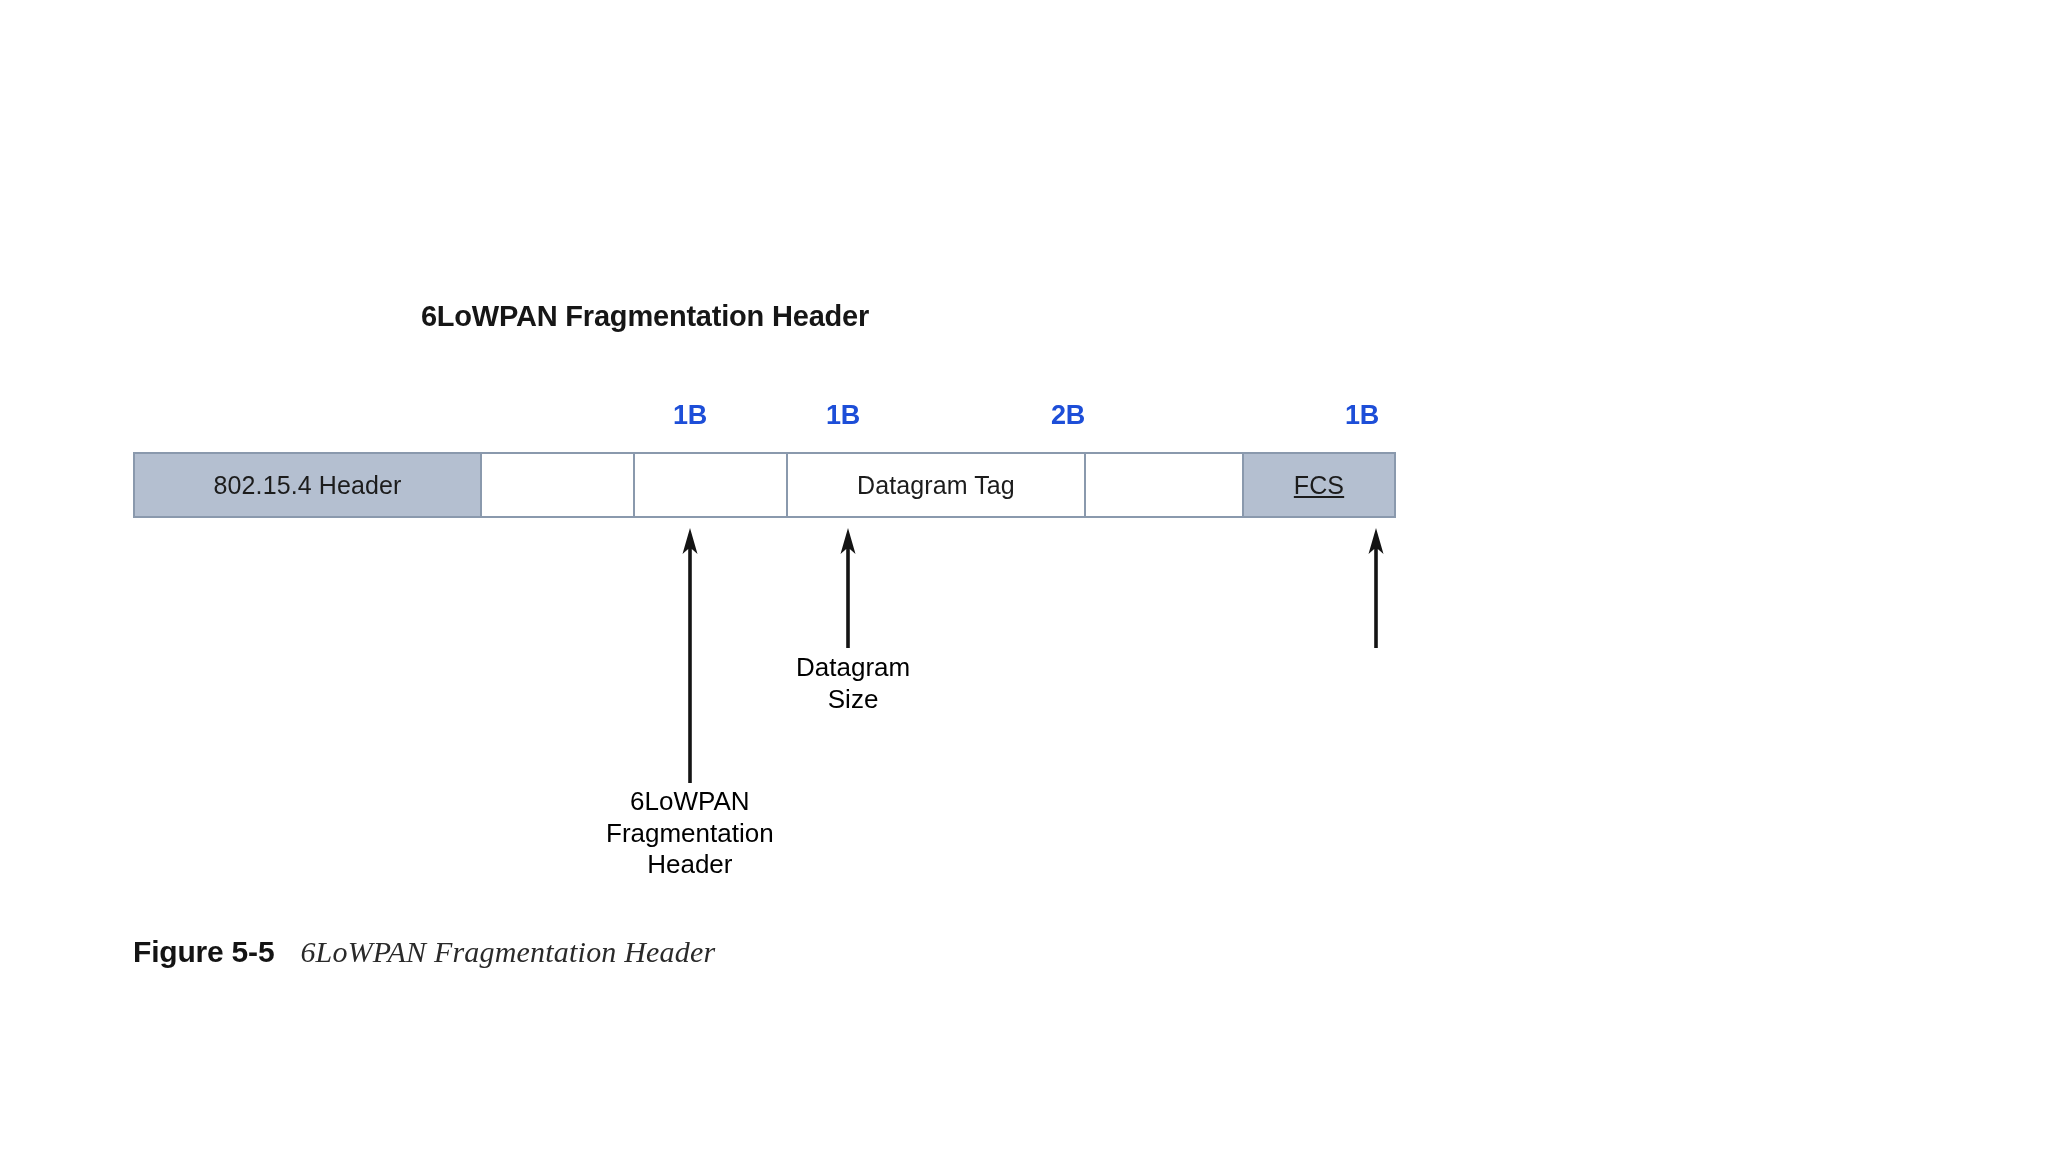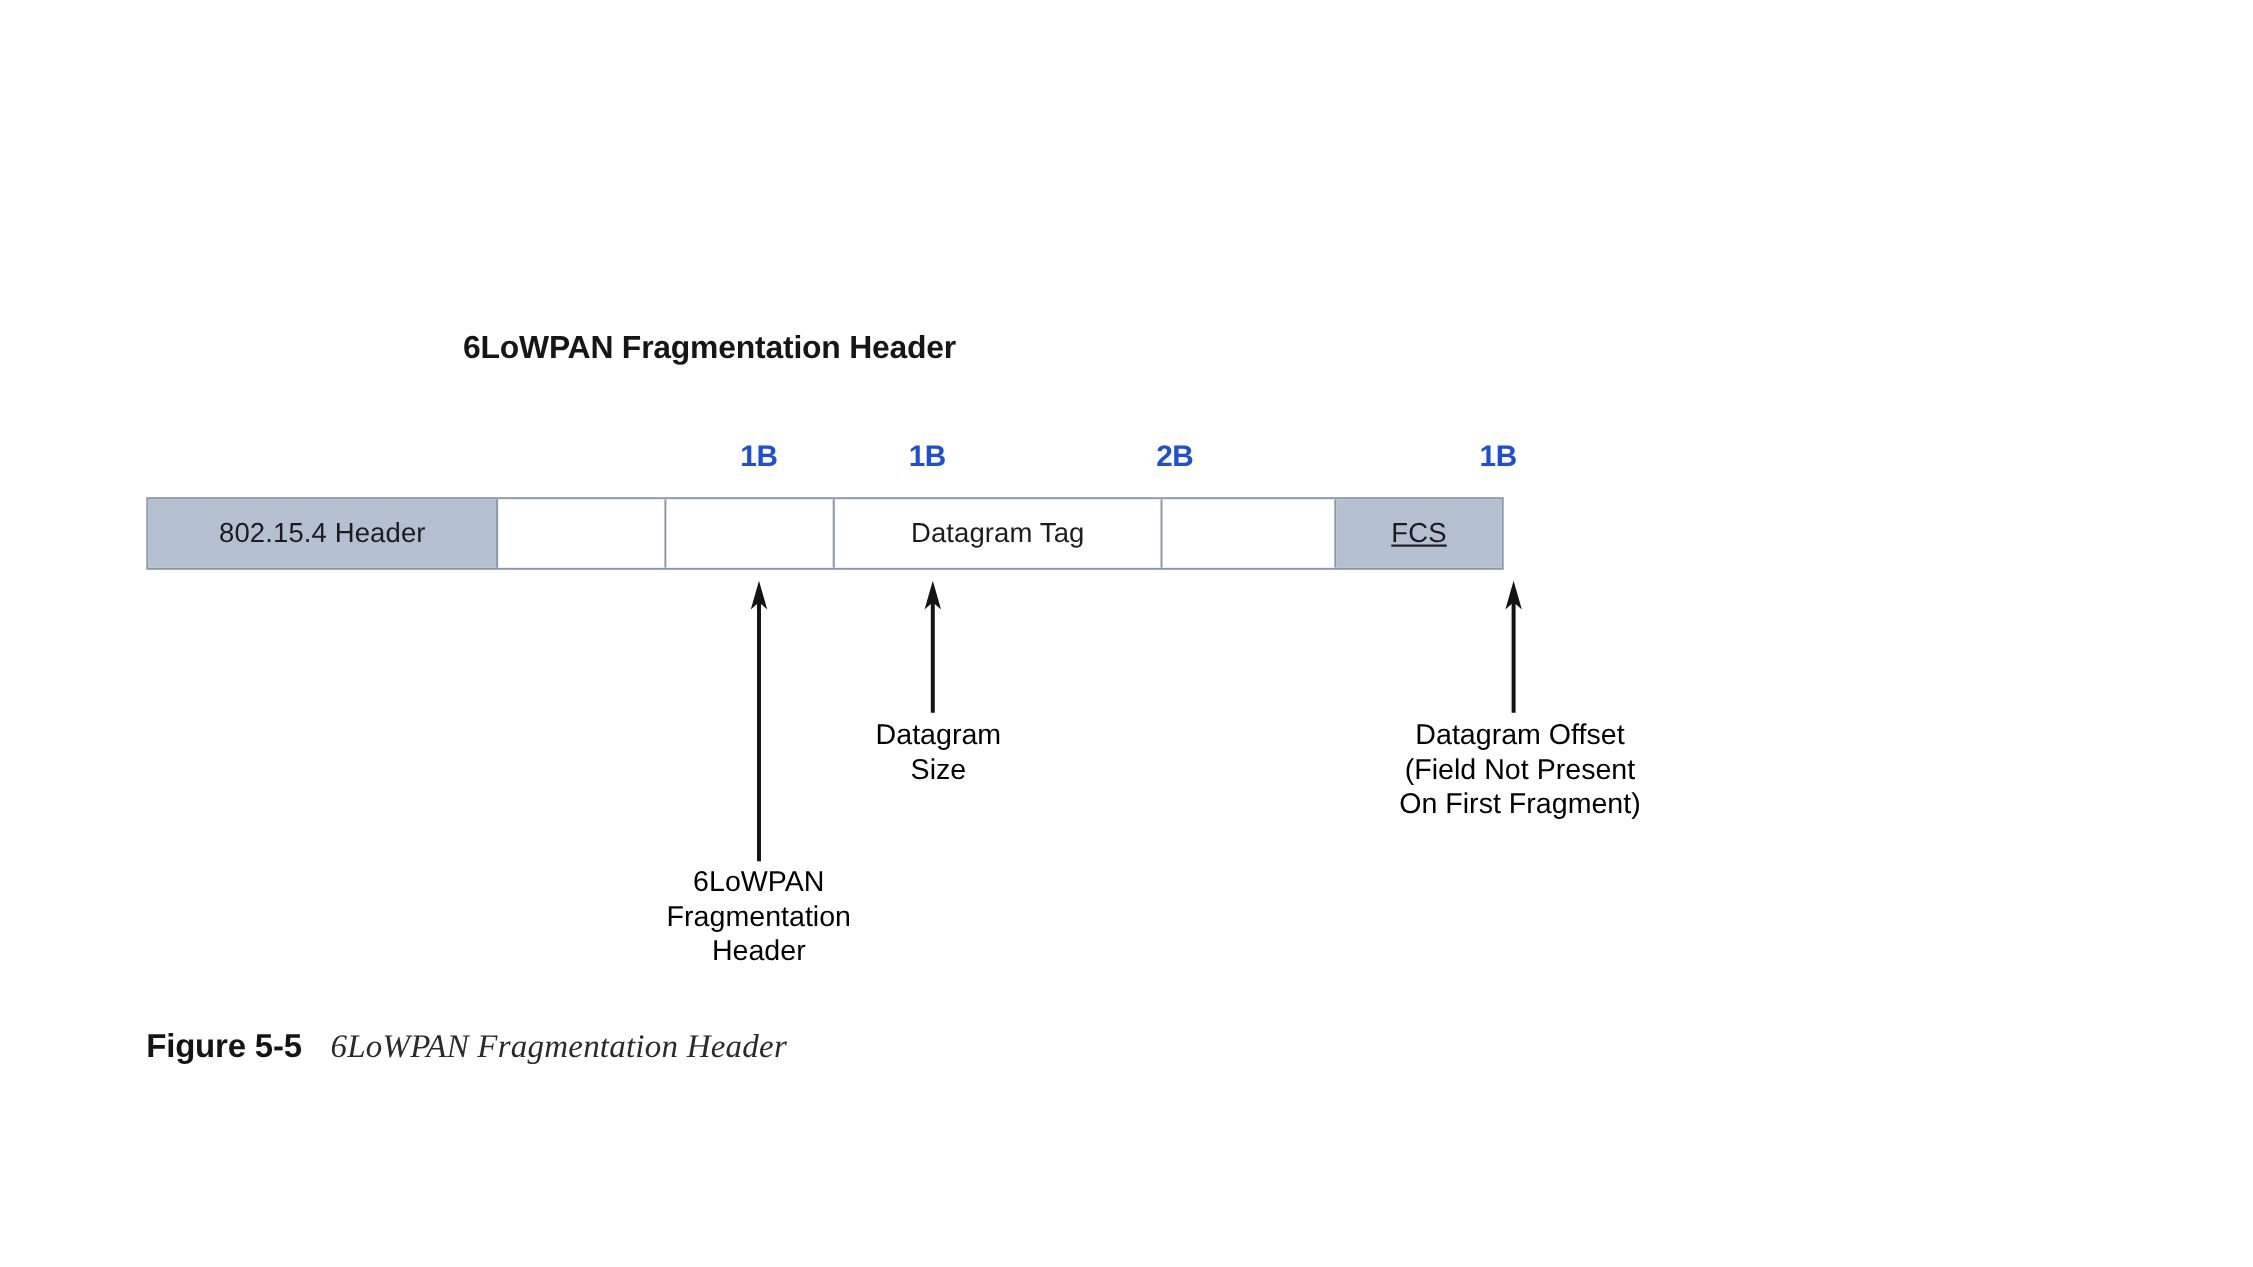--- a/index.html
+++ b/index.html
@@ -123,21 +123,21 @@
 <div id="figure-root">
 
   <div class="diagram-title">6LoWPAN Fragmentation Header</div>
 
   <div class="size-label" id="size-label-0" style="left: 635px;">1B</div>
   <div class="size-label" id="size-label-1" style="left: 788px;">1B</div>
   <div class="size-label" id="size-label-2" style="left: 1013px;">2B</div>
   <div class="size-label" id="size-label-3" style="left: 1307px;">1B</div>
 
   <div class="packet-bar">
-    <div class="field-cell shaded" id="field-0" style="width: 318px; text-align: right;">802.15.4 Header</div>
+    <div class="field-cell shaded" id="field-0" style="width: 347px; text-align: right;">802.15.4 Header</div>
     <div class="field-cell" id="field-1" style="width: 153px;"></div>
     <div class="field-cell" id="field-2" style="width: 153px;"></div>
     <div class="field-cell" id="field-3" style="width: 298px;">Datagram Tag</div>
     <div class="field-cell" id="field-4" style="width: 158px;"></div>
     <div class="field-cell shaded" id="field-5" style="width: 150px; text-decoration: underline;">FCS</div>
   </div>
 
   <div class="arrow" id="arrow-0" style="left: 675px; top: 528px; width: 30px; height: 255px;">
     <svg width="30" height="255" viewBox="0 0 30 255" preserveAspectRatio="none">
         <path d="M15 0 L7.5 26 L13.2 21 L13.2 255 L16.8 255 L16.8 21 L22.5 26 Z" fill="#141414"></path>
@@ -156,24 +156,19 @@
 
   <div class="callout" id="callout-0" style="top: 786px; left: 606px;">
       <div>6LoWPAN</div>
       <div>Fragmentation</div>
       <div>Header</div>
     </div>
   <div class="callout" id="callout-1" style="top: 652px; left: 796px;">
       <div>Datagram</div>
       <div>Size</div>
     </div>
-  <div class="callout" id="callout-2" style="top: 652px; left: 1272px;">
-      <div>Datagram Offset</div>
-      <div>(Field Not Present</div>
-      <div>On First Fragment)</div>
-    </div>
 
   <div class="figure-caption">
     <span class="caption-number">Figure 5-5</span>
     <span class="caption-text">6LoWPAN Fragmentation Header</span>
   </div>
 
 </div>
 
 </body></html>

